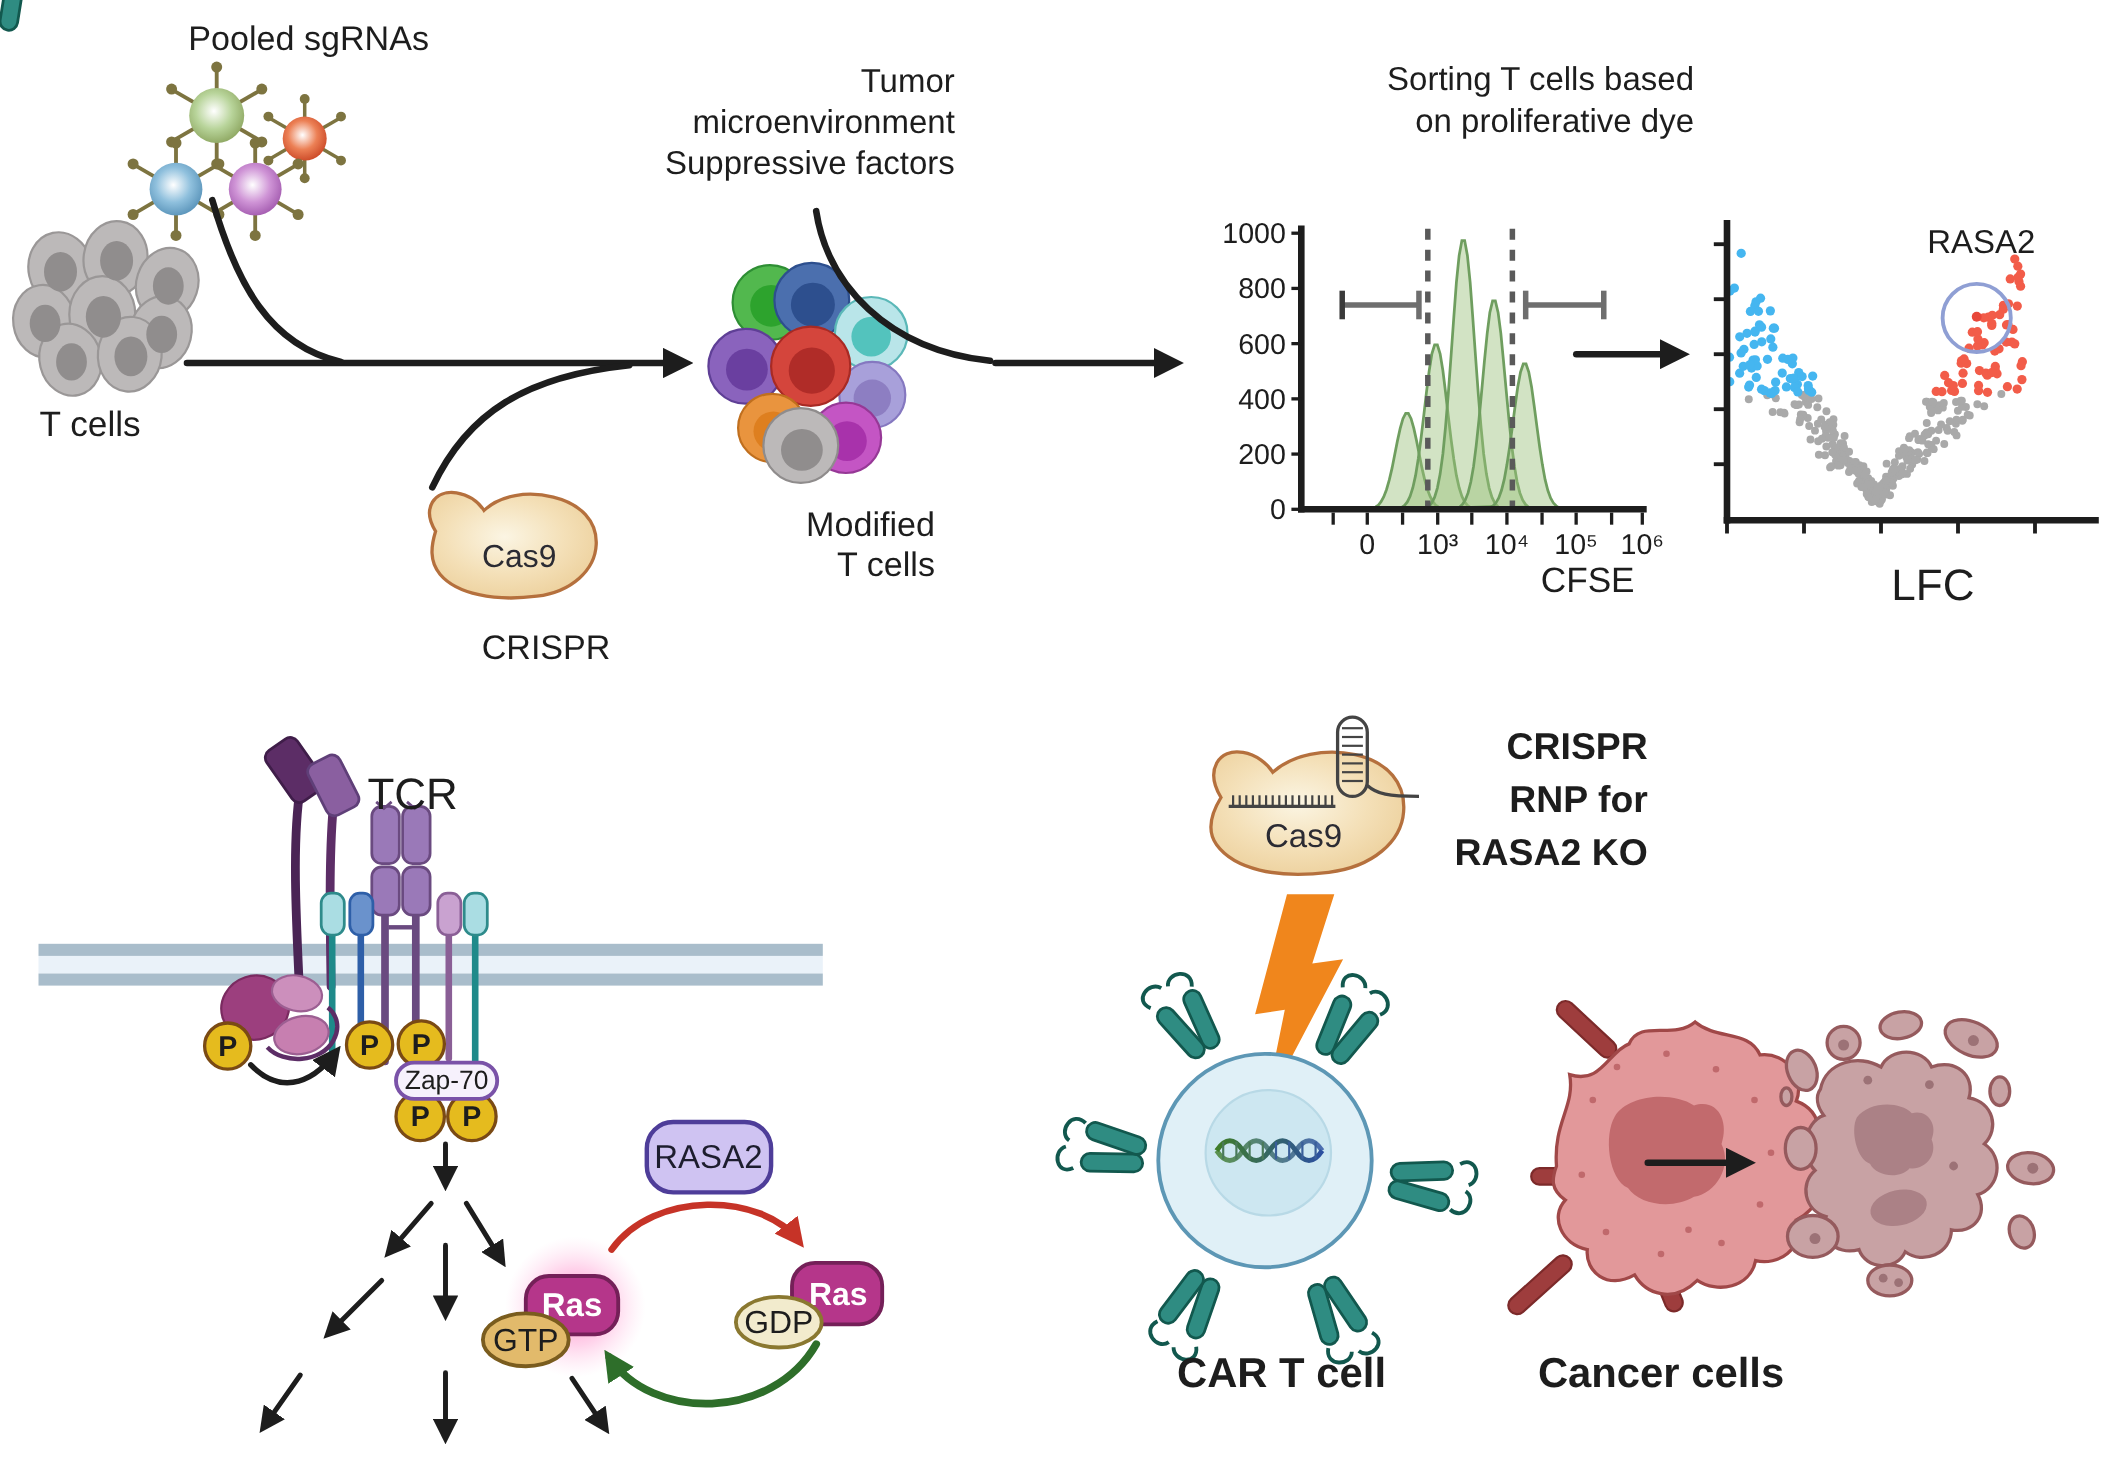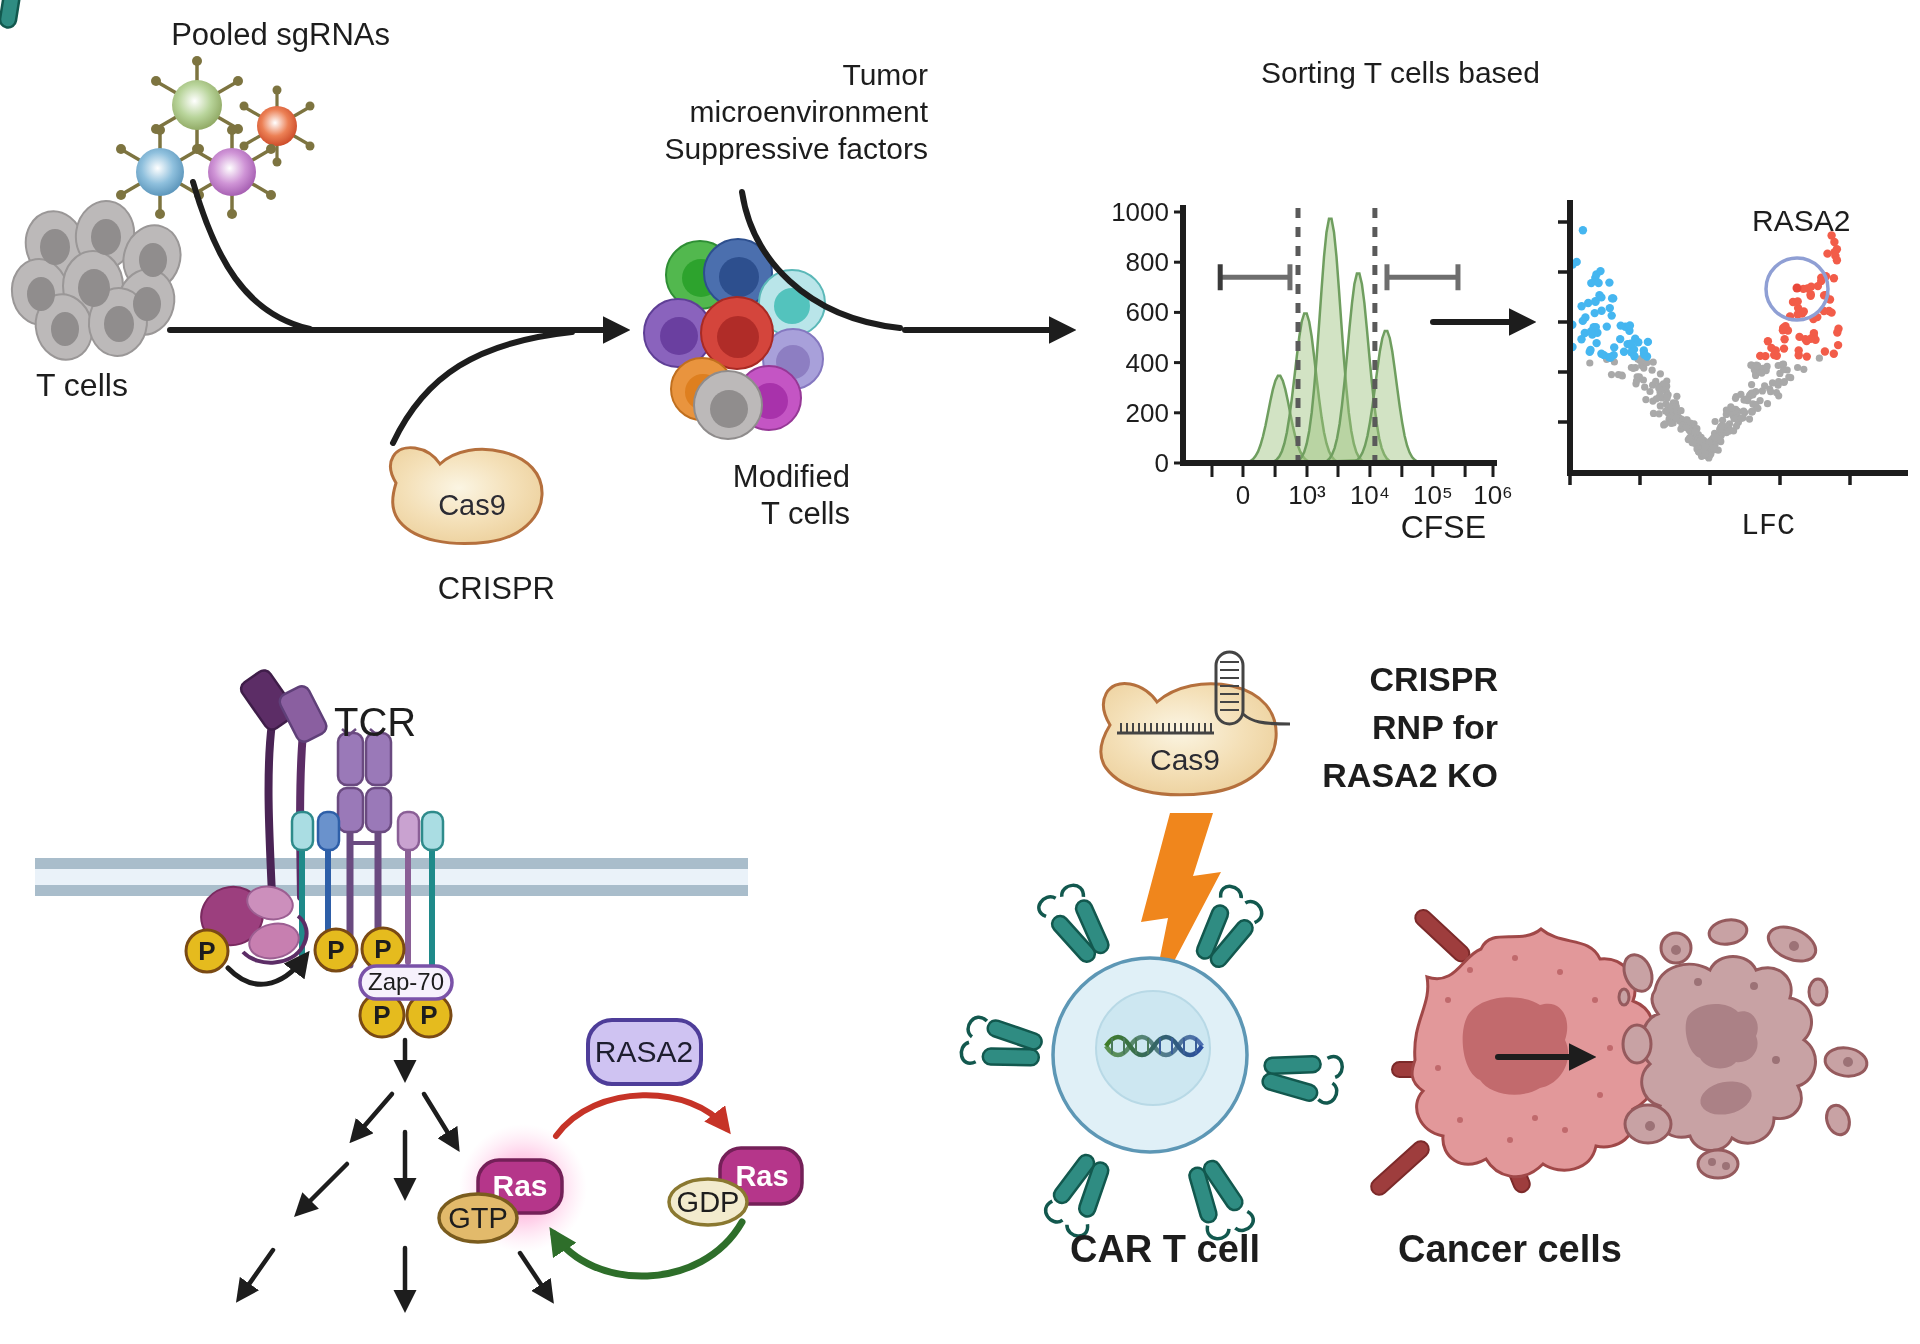--- a/index.html
+++ b/index.html
@@ -960,32 +960,33 @@
   </g>
 </svg>
 
 <div class="lbl ctr" style="left:120px;top:16px;width:270px;font-size:31px;">Pooled sgRNAs</div>
 <div class="lbl" style="left:36px;top:366px;font-size:32px;">T cells</div>
 <div class="lbl ctr" style="left:395px;top:570px;width:160px;font-size:31px;">CRISPR</div>
 <div class="lbl ctr" style="left:640px;top:458px;width:210px;font-size:31px;line-height:37px;">
   <div>Modified</div>
   <div>T cells</div>
 </div>
-<div class="lbl ctr" style="left:618px;top:56px;width:310px;font-size:30px;line-height:37px;">
+<div class="lbl ctr" style="left:558px;top:56px;width:310px;font-size:30px;line-height:37px;">
   <div>Tumor</div>
   <div>microenvironment</div>
   <div>Suppressive factors</div>
 </div>
 <div class="lbl ctr" style="left:1140px;top:54px;width:400px;font-size:30px;line-height:38px;">
   <div>Sorting T cells based</div>
+  <div>on proliferative dye</div>
 </div>
 <div class="lbl ctr" style="left:1540px;top:72px;width:380px;font-size:30px;line-height:38px;">
 </div>
 <div class="lbl ctr" style="left:1296px;top:508px;width:190px;font-size:32px;">CFSE</div>
-<div class="lbl ctr" style="left:1625px;top:508px;width:170px;font-size:30px;font-family:Liberation Mono, monospace;">LFC</div>
+<div class="lbl ctr" style="left:1625px;top:508px;width:170px;font-size:40px;">LFC</div>
 <div class="lbl" style="left:1752px;top:203px;font-size:30px;">RASA2</div>
 <div class="lbl" style="left:334px;top:698px;font-size:40px;">TCR</div>
 <div class="lbl ctr bold" style="left:1288px;top:655px;width:210px;font-size:34px;line-height:48px;">
   <div>CRISPR</div>
   <div>RNP for</div>
   <div>RASA2 KO</div>
 </div>
 <div class="lbl ctr bold" style="left:1020px;top:1226px;width:240px;font-size:38px;">CAR T cell</div>
 <div class="lbl ctr bold" style="left:1332px;top:1226px;width:290px;font-size:38px;">Cancer cells</div>
 

